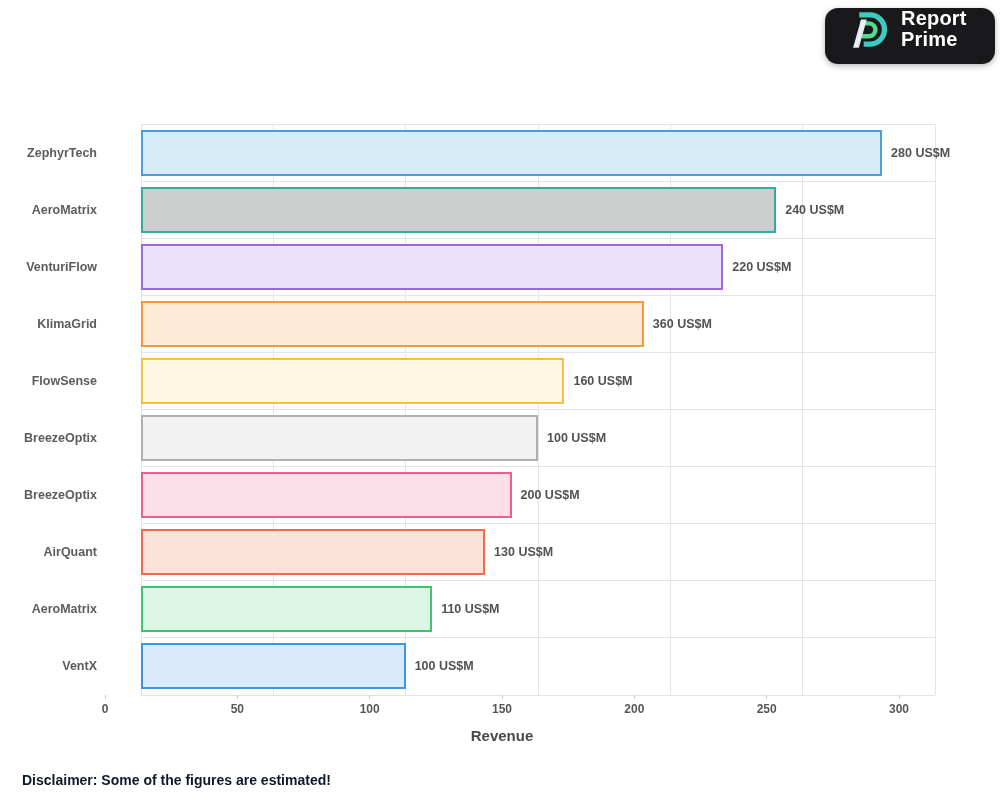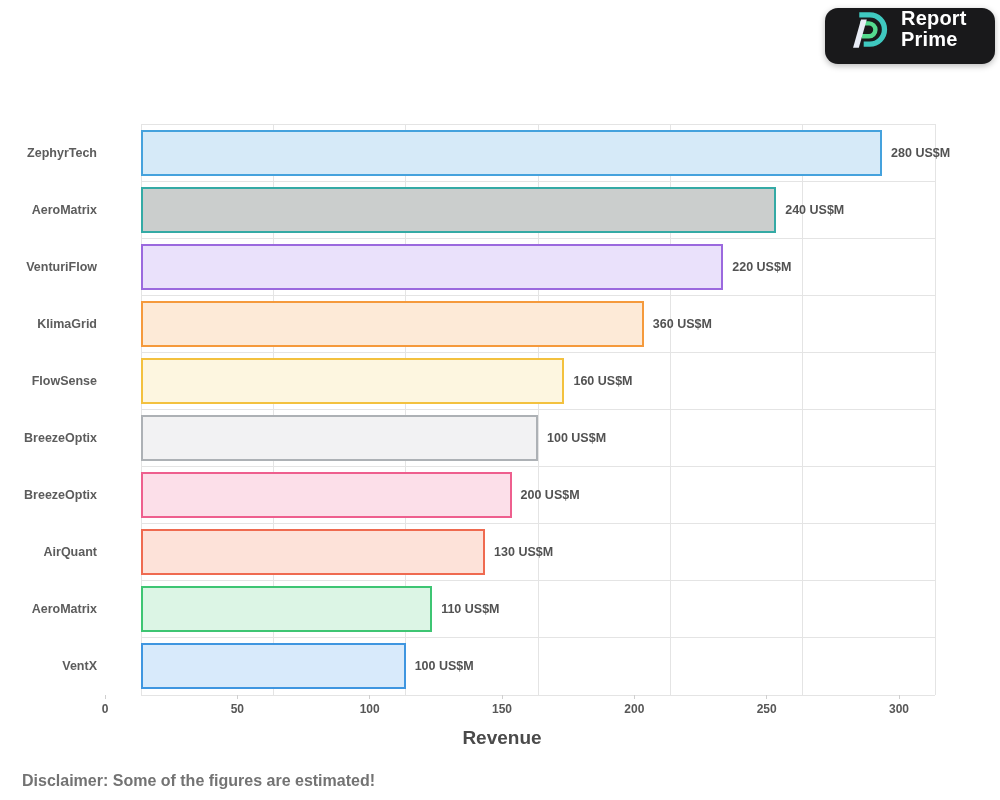--- a/index.html
+++ b/index.html
@@ -24,25 +24,25 @@
     justify-content:flex-end; font-size:12.5px; font-weight:bold; color:#5c5c5c;
     white-space:nowrap;
   }
   .xtick {
     position:absolute; transform:translateX(-50%); top:702px;
     font-size:12px; font-weight:bold; color:#575757;
   }
   .xtickmark { position:absolute; width:1px; height:4px; background:#cfcfcf; top:695px; }
   .x-axis-title {
     position:absolute; left:502px; top:727px; transform:translateX(-50%);
-    font-size:19px; font-weight:bold; color:#4a4a4a;
+    font-size:15px; font-weight:bold; color:#4a4a4a;
   }
   .disclaimer {
     position:absolute; left:22px; top:772px;
-    font-size:16px; font-weight:bold; color:#737373;
+    font-size:14px; font-weight:bold; color:#0f172a;
   }
   .logo {
     position:absolute; top:8px; right:5px; width:170px; height:56px;
     background:#19191b; border-radius:13px; display:flex; 
     padding-left:21px; box-sizing:border-box; z-index:5;
     box-shadow:0 2px 6px rgba(0,0,0,0.28);
   }
   .logo-text {
     color:#ffffff; font-weight:bold; font-size:20px; line-height:21px;
     margin-left:9px; letter-spacing:0.2px;

